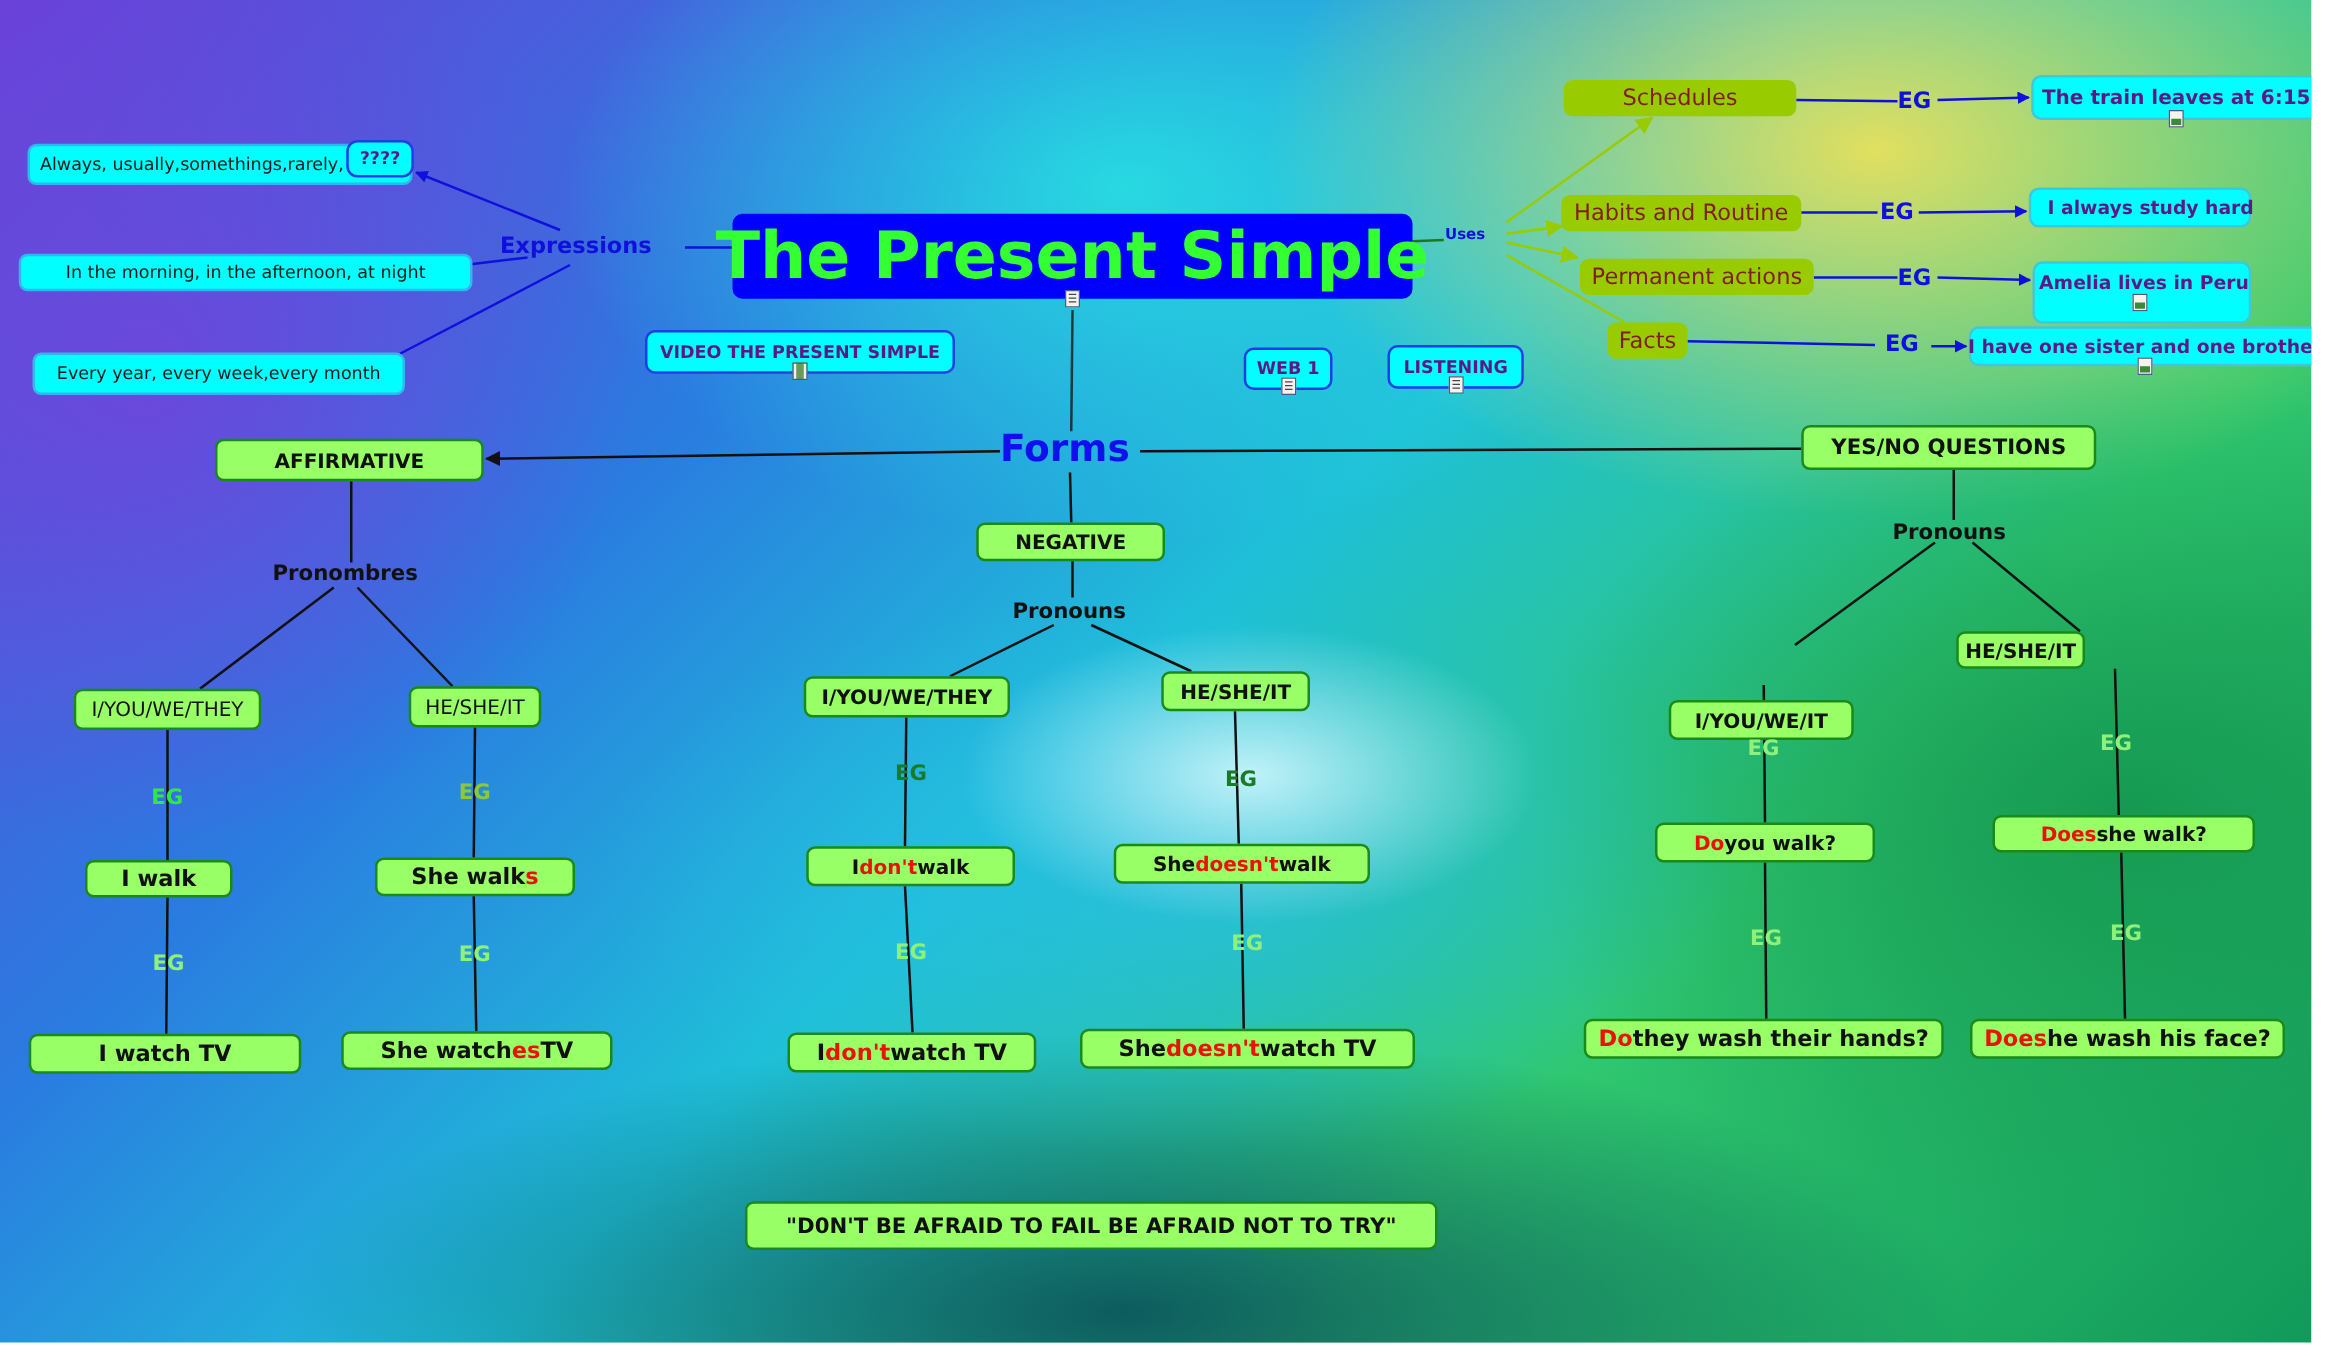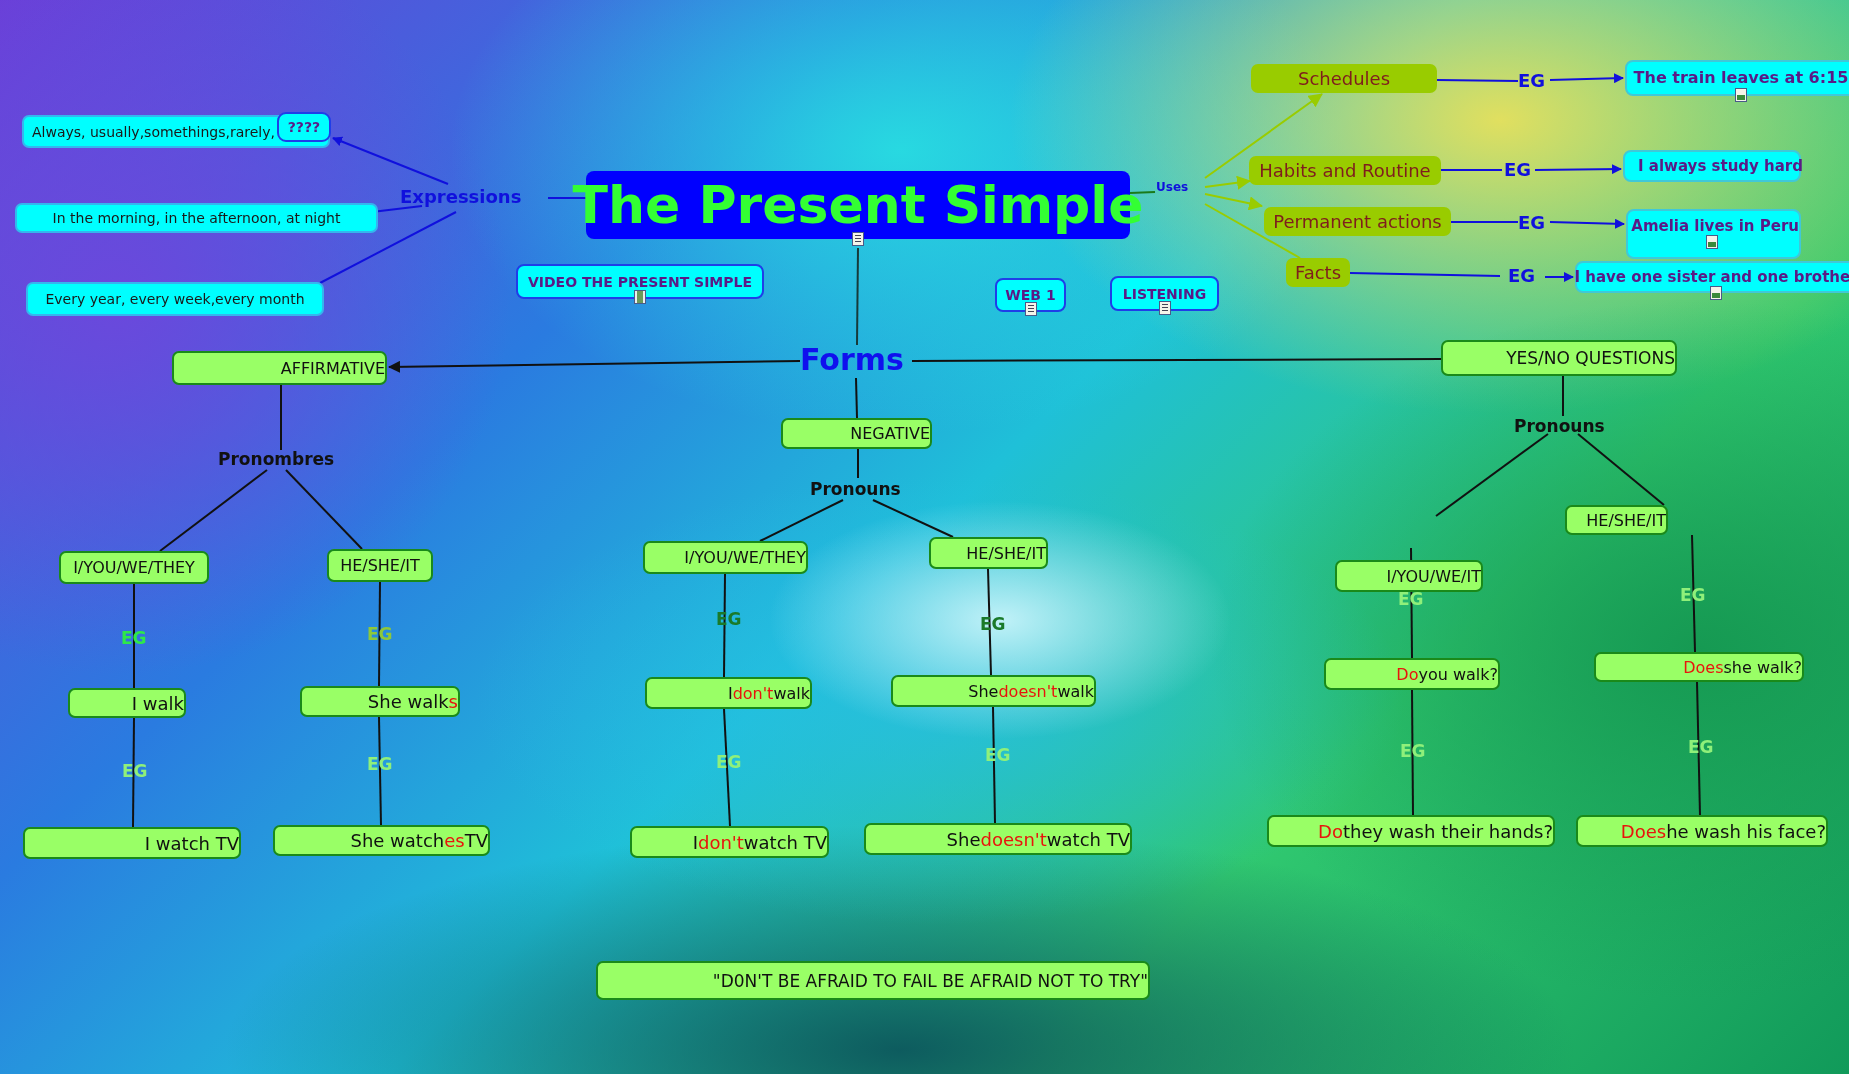--- a/index.html
+++ b/index.html
@@ -15,21 +15,21 @@
       radial-gradient(ellipse 600px 380px at 900px 150px, rgba(40,225,225,0.9), rgba(40,225,225,0) 75%),
       radial-gradient(ellipse 900px 300px at 900px 1050px, rgba(10,80,90,0.9), rgba(10,80,90,0) 75%),
       linear-gradient(135deg, #6a3fd8 0%, #2a7be0 30%, #1fc0d8 50%, #30c870 72%, #119a5a 100%);
   }
   svg.links { position:absolute; left:0; top:0; width:1849px; height:1074px; }
   .node { position:absolute; box-sizing:border-box; display:flex; align-items:center; justify-content:center; white-space:nowrap; }
   .cyan { background:#00ffff; border:2px solid #35b5ee; border-radius:7px; color:#1a1a1a; font-size:14px; }
   .cyan-b { background:#00ffff; border:2px solid #1f3ee8; border-radius:8px; color:#5a1a86; font-weight:bold; font-size:14px; }
   .cyan-ex { background:#00ffff; border:2px solid #40c8d8; border-radius:8px; color:#5a1a86; font-weight:bold; font-size:15px; }
   .olive { background:#99cc00; border-radius:7px; color:#7f1d1d; font-size:18px; }
-  .lg { background:#99ff66; border:2px solid #1a8a1a; border-radius:7px; color:#111; font-weight:normal; font-size:16px;justify-content:flex-end; }
+  .lg { background:#99ff66; border:2px solid #1a8a1a; border-radius:7px; color:#111; font-weight:bold; font-size:16px; }
   .lg-n { background:#99ff66; border:2px solid #1a8a1a; border-radius:7px; color:#111; font-size:16px; }
   .title { background:#0000ff; border-radius:8px; color:#33ff33; font-weight:bold; font-size:52px; }
   .label { position:absolute; white-space:nowrap; font-weight:bold; }
   .blue-label { color:#1010dd; }
   .red { color:#e8140c; }
   .icon { position:absolute; width:12px; height:14px; background:#f4f4ea; border:1px solid #4a5a88; box-sizing:border-box; }
   .icon::before { content:""; position:absolute; left:2px; top:2px; width:6px; height:1px; background:#445; box-shadow:0 3px 0 #445, 0 6px 0 #445; }
   .icon.img::before { left:1px; top:6px; width:8px; height:5px; background:#3a8a3a; box-shadow:none; }
   .icon.film { background:#6a9a5a; }
   .icon.film::before { left:0; top:0; width:2px; height:12px; background:#eee; box-shadow:8px 0 0 #eee; }

